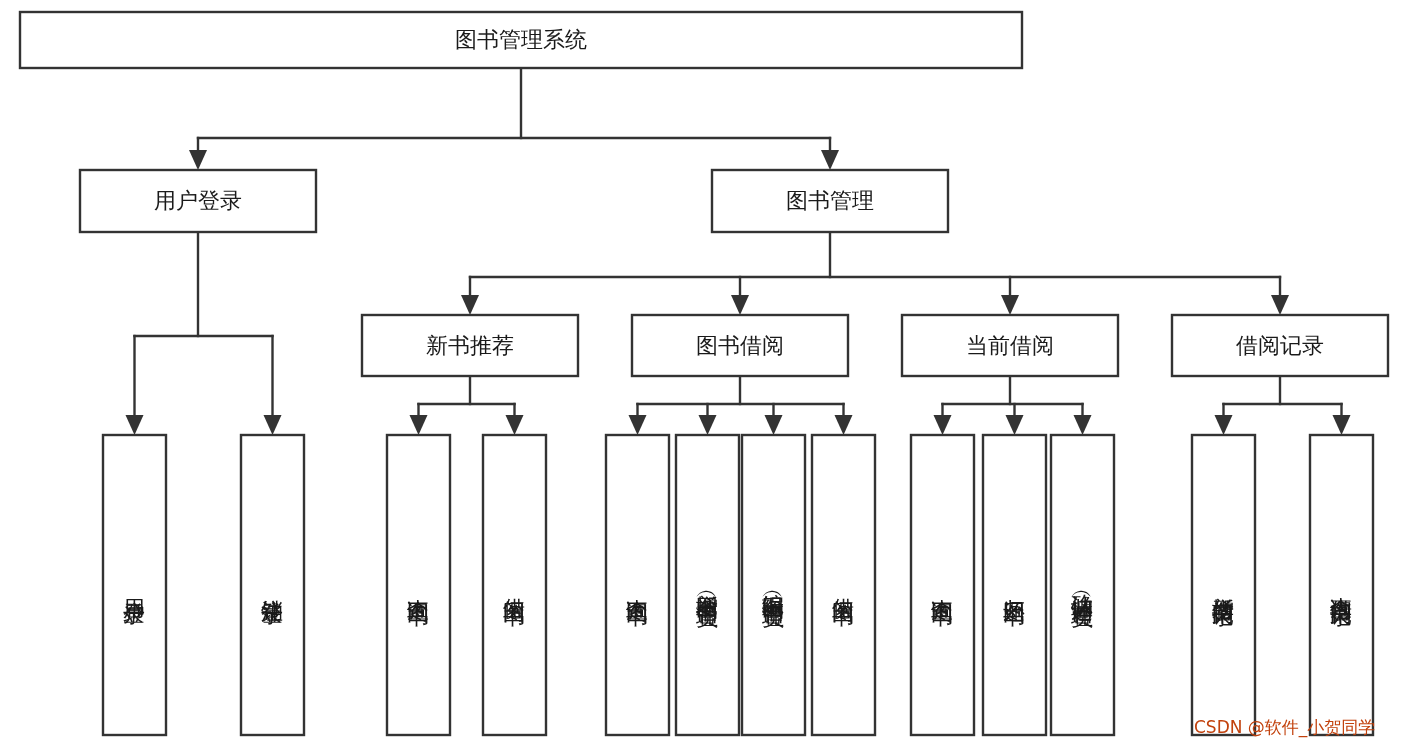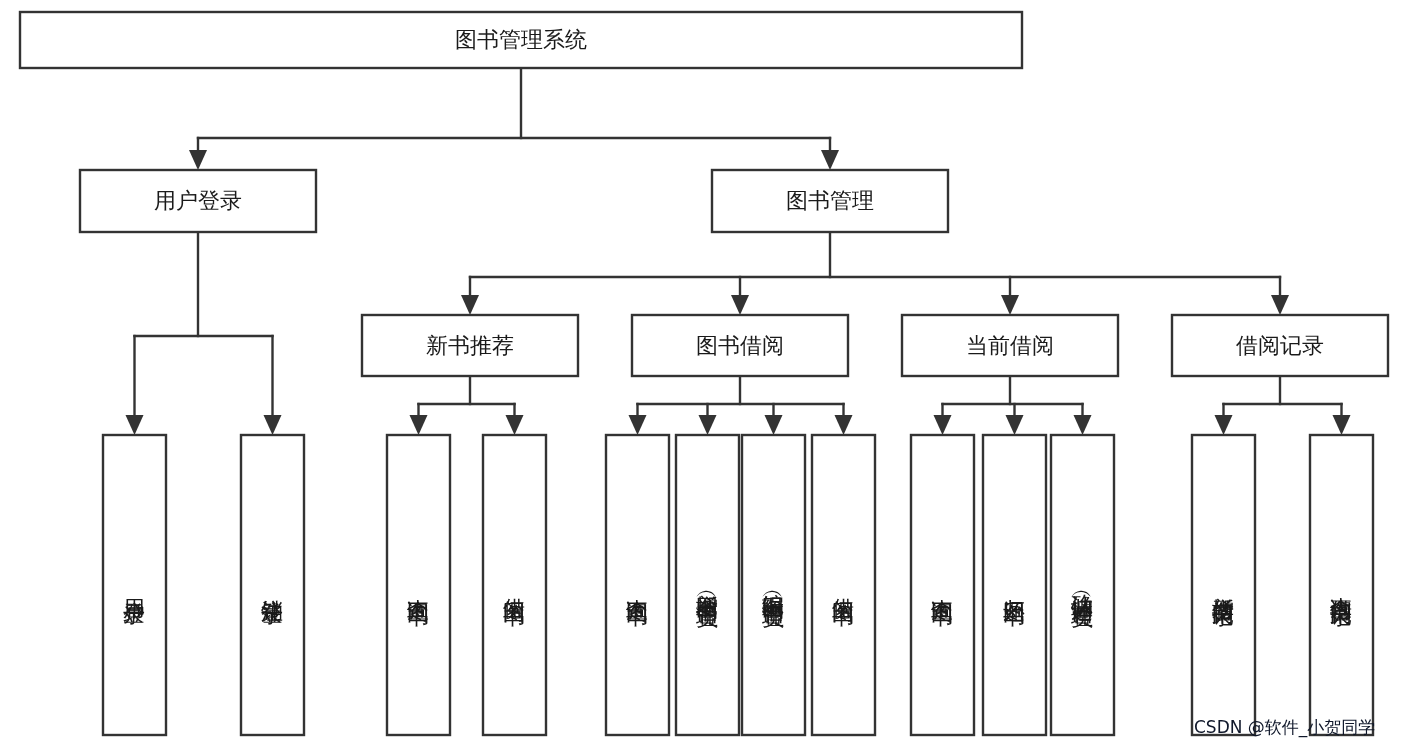--- a/index.html
+++ b/index.html
@@ -56,21 +56,21 @@
     line-height: 1.32;
     color: #1a1a1a;
     letter-spacing: 2px;
     white-space: nowrap;
     pointer-events: none;
   }
   .watermark {
     position: absolute;
     font-family: "DejaVu Sans", "Liberation Sans", sans-serif;
     font-size: 17px;
-    color: #0f172a;
+    color: #c2410c;
     white-space: nowrap;
   }
 </style>
 </head>
 <body>
 
 <div id="diagram-root">
 
   <svg id="diagram-svg" width="1405" height="747" viewBox="0 0 1405 747">
 

